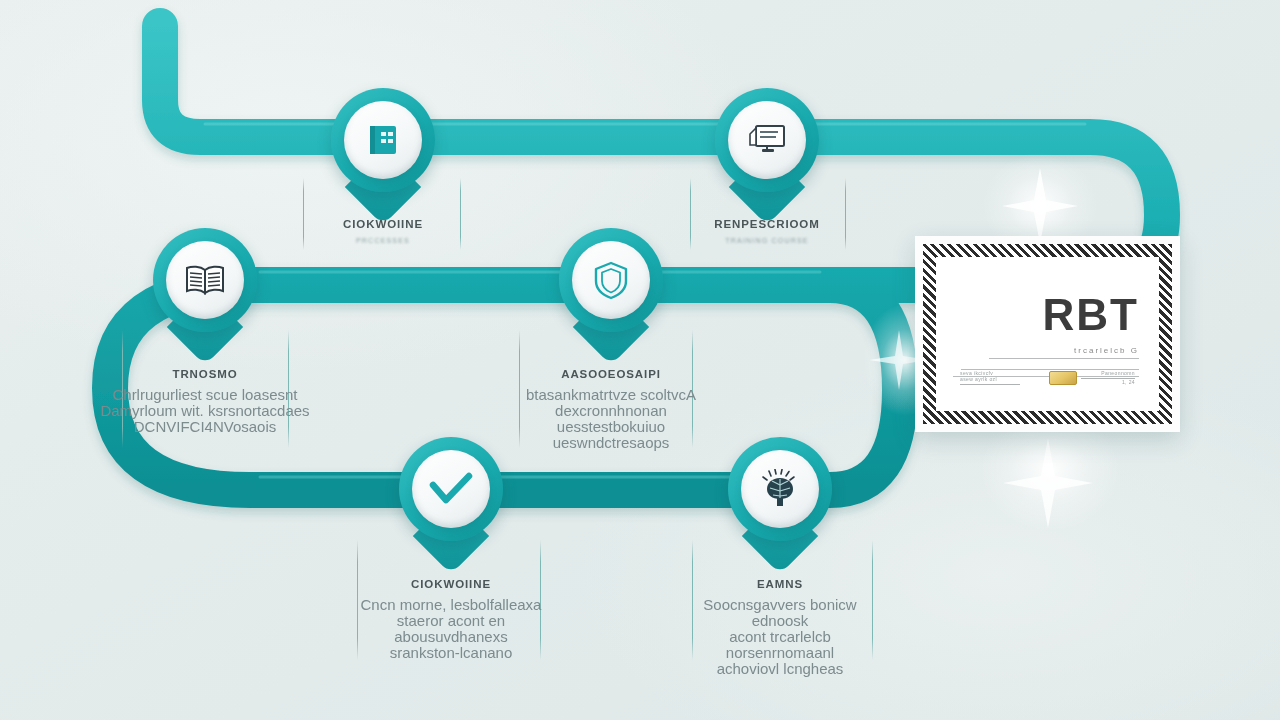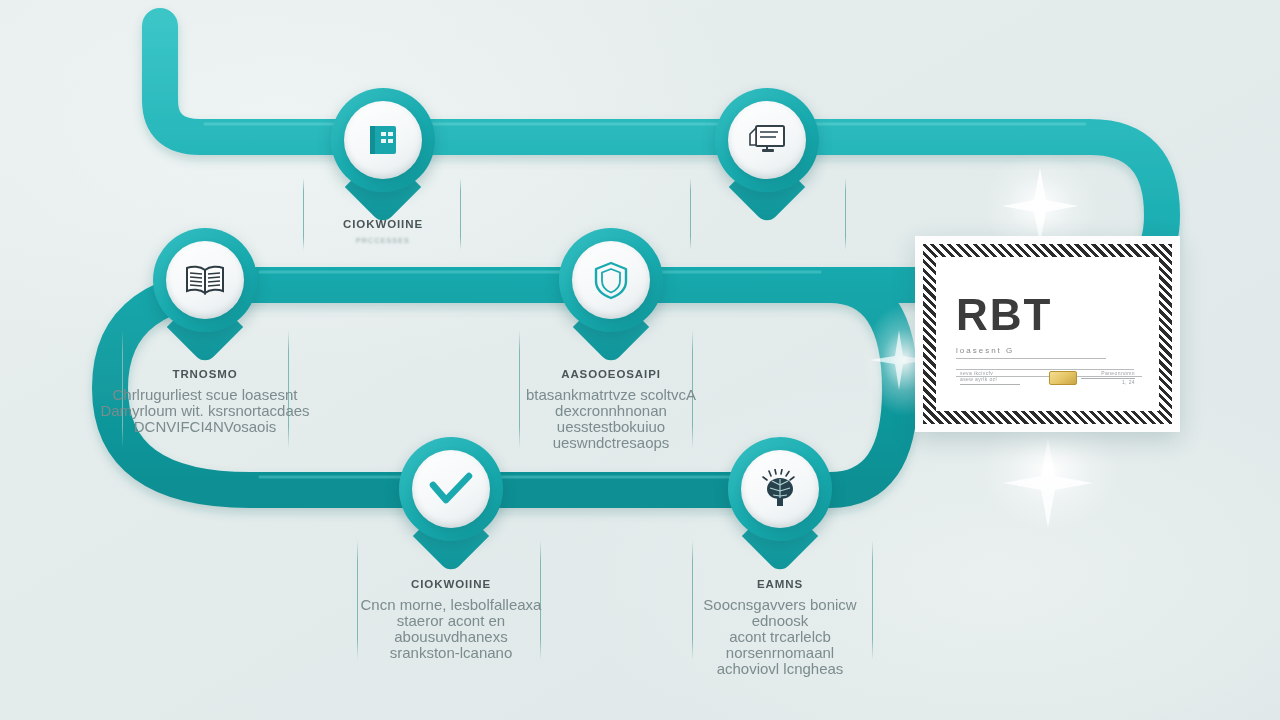--- a/index.html
+++ b/index.html
@@ -82,21 +82,21 @@
     padding:0;
   }
   #cert-inner{
     position:absolute;inset:8px;
     border:13px solid transparent;
     border-image: repeating-linear-gradient(45deg,#2b2b2b 0 3px,#ffffff 3px 6px) 13 repeat;
     background:#ffffff;
   }
   #cert-face{
     position:absolute;inset:20px;background:#ffffff;
-    display:flex;flex-direction:column;align-items:flex-start;
+    display:flex;flex-direction:column;align-items:flex-end;
   }
   #cert-title{
     font-size:44px;font-weight:bold;letter-spacing:2px;
     color:#3c3c3c;margin-top:16px;line-height:1;
     font-family:"Liberation Sans", sans-serif;
   }
   #cert-sub{
     font-size:8px;letter-spacing:2px;color:#8a8a8a;
     filter:blur(.6px);margin-top:9px;
   }
@@ -213,20 +213,24 @@
         <svg width="40" height="34" viewBox="0 0 40 34">
           <rect x="9" y="3" width="28" height="20" rx="1.5" fill="#ffffff" stroke="#34424a" stroke-width="2"></rect>
           <line x1="13" y1="9" x2="31" y2="9" stroke="#5d6e76" stroke-width="2"></line>
           <line x1="13" y1="14" x2="29" y2="14" stroke="#5d6e76" stroke-width="2"></line>
           <path d="M9 5 L3 11 L3 22 L9 22 Z" fill="#ffffff" stroke="#34424a" stroke-width="1.6"></path>
           <rect x="15" y="26" width="12" height="3" rx="1" fill="#34424a"></rect>
           <path d="M20 23 L20 26" stroke="#34424a" stroke-width="2"></path>
         </svg>
       </span>
     </div>
+  </div>
+  <div class="block" style="left:767px;top:218px;">
+    <p class="heading">RENPESCRIOOM</p>
+    <p class="sub">TRAINING COURSE</p>
   </div>
 
   <div class="pin" style="left:205px;top:228px;">
     <div class="tip"></div>
     <div class="teardrop"></div>
     <div class="disc">
       <span>
         <svg width="42" height="34" viewBox="0 0 42 34">
           <path d="M21 7 C16 3 8 3 3 5 L3 28 C8 26 16 26 21 30 Z" fill="#ffffff" stroke="#2f3b42" stroke-width="2"></path>
           <path d="M21 7 C26 3 34 3 39 5 L39 28 C34 26 26 26 21 30 Z" fill="#ffffff" stroke="#2f3b42" stroke-width="2"></path>
@@ -322,21 +326,21 @@
     <p class="heading">EAMNS</p>
     <p class="body">Soocnsgavvers bonicw ednoosk</p>
     <p class="body">acont trcarlelcb norsenrnomaanl</p>
     <p class="body">achoviovl lcngheas</p>
   </div>
 
   <div id="certificate">
     <div id="cert-inner">
       <div id="cert-face">
         <div id="cert-title">RBT</div>
-        <div id="cert-sub">loasesnt G</div>
+        <div id="cert-sub">trcarlelcb G</div>
         <div class="cert-rule" style="width:150px;margin-top:3px;"></div>
         <div class="cert-rule" style="width:178px;margin-top:10px;"></div>
         <div class="cert-rule" style="width:186px;margin-top:6px;"></div>
 
         <div id="cert-foot">
           <div style="text-align:left;">
             <div class="sigtext">seva ikcivcfv</div>
             <div class="sigtext">asew ayrlk ozl</div>
             <div class="sigline" style="width:60px;margin-top:2px;"></div>
           </div>

